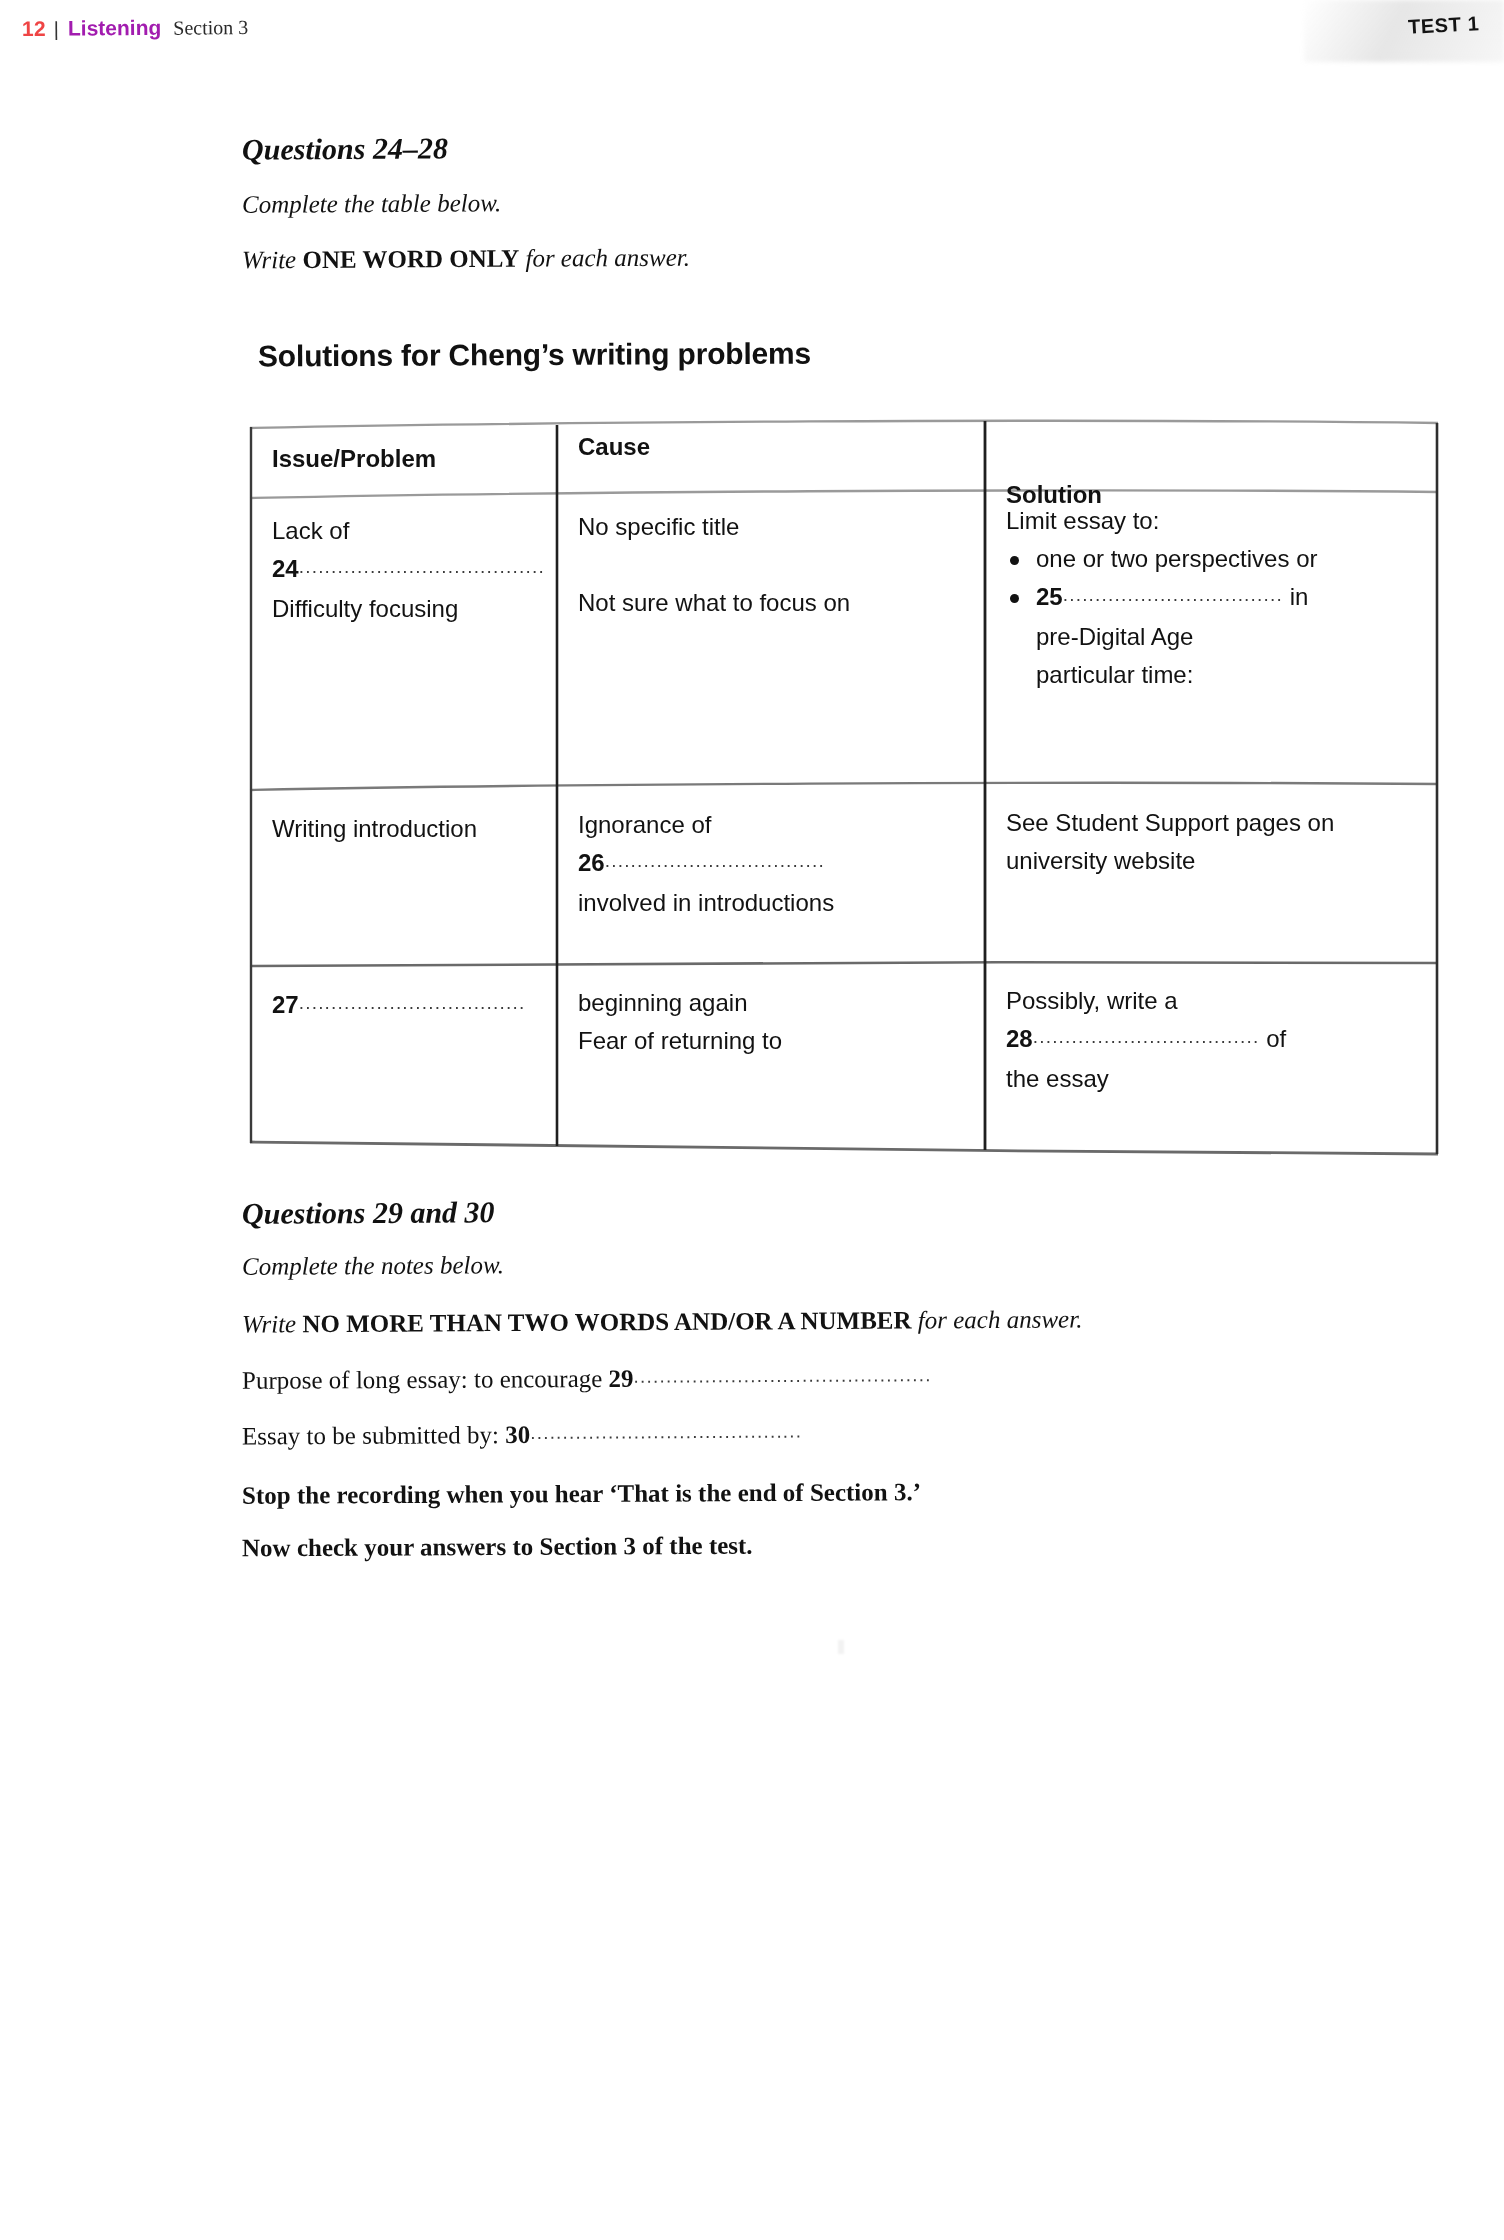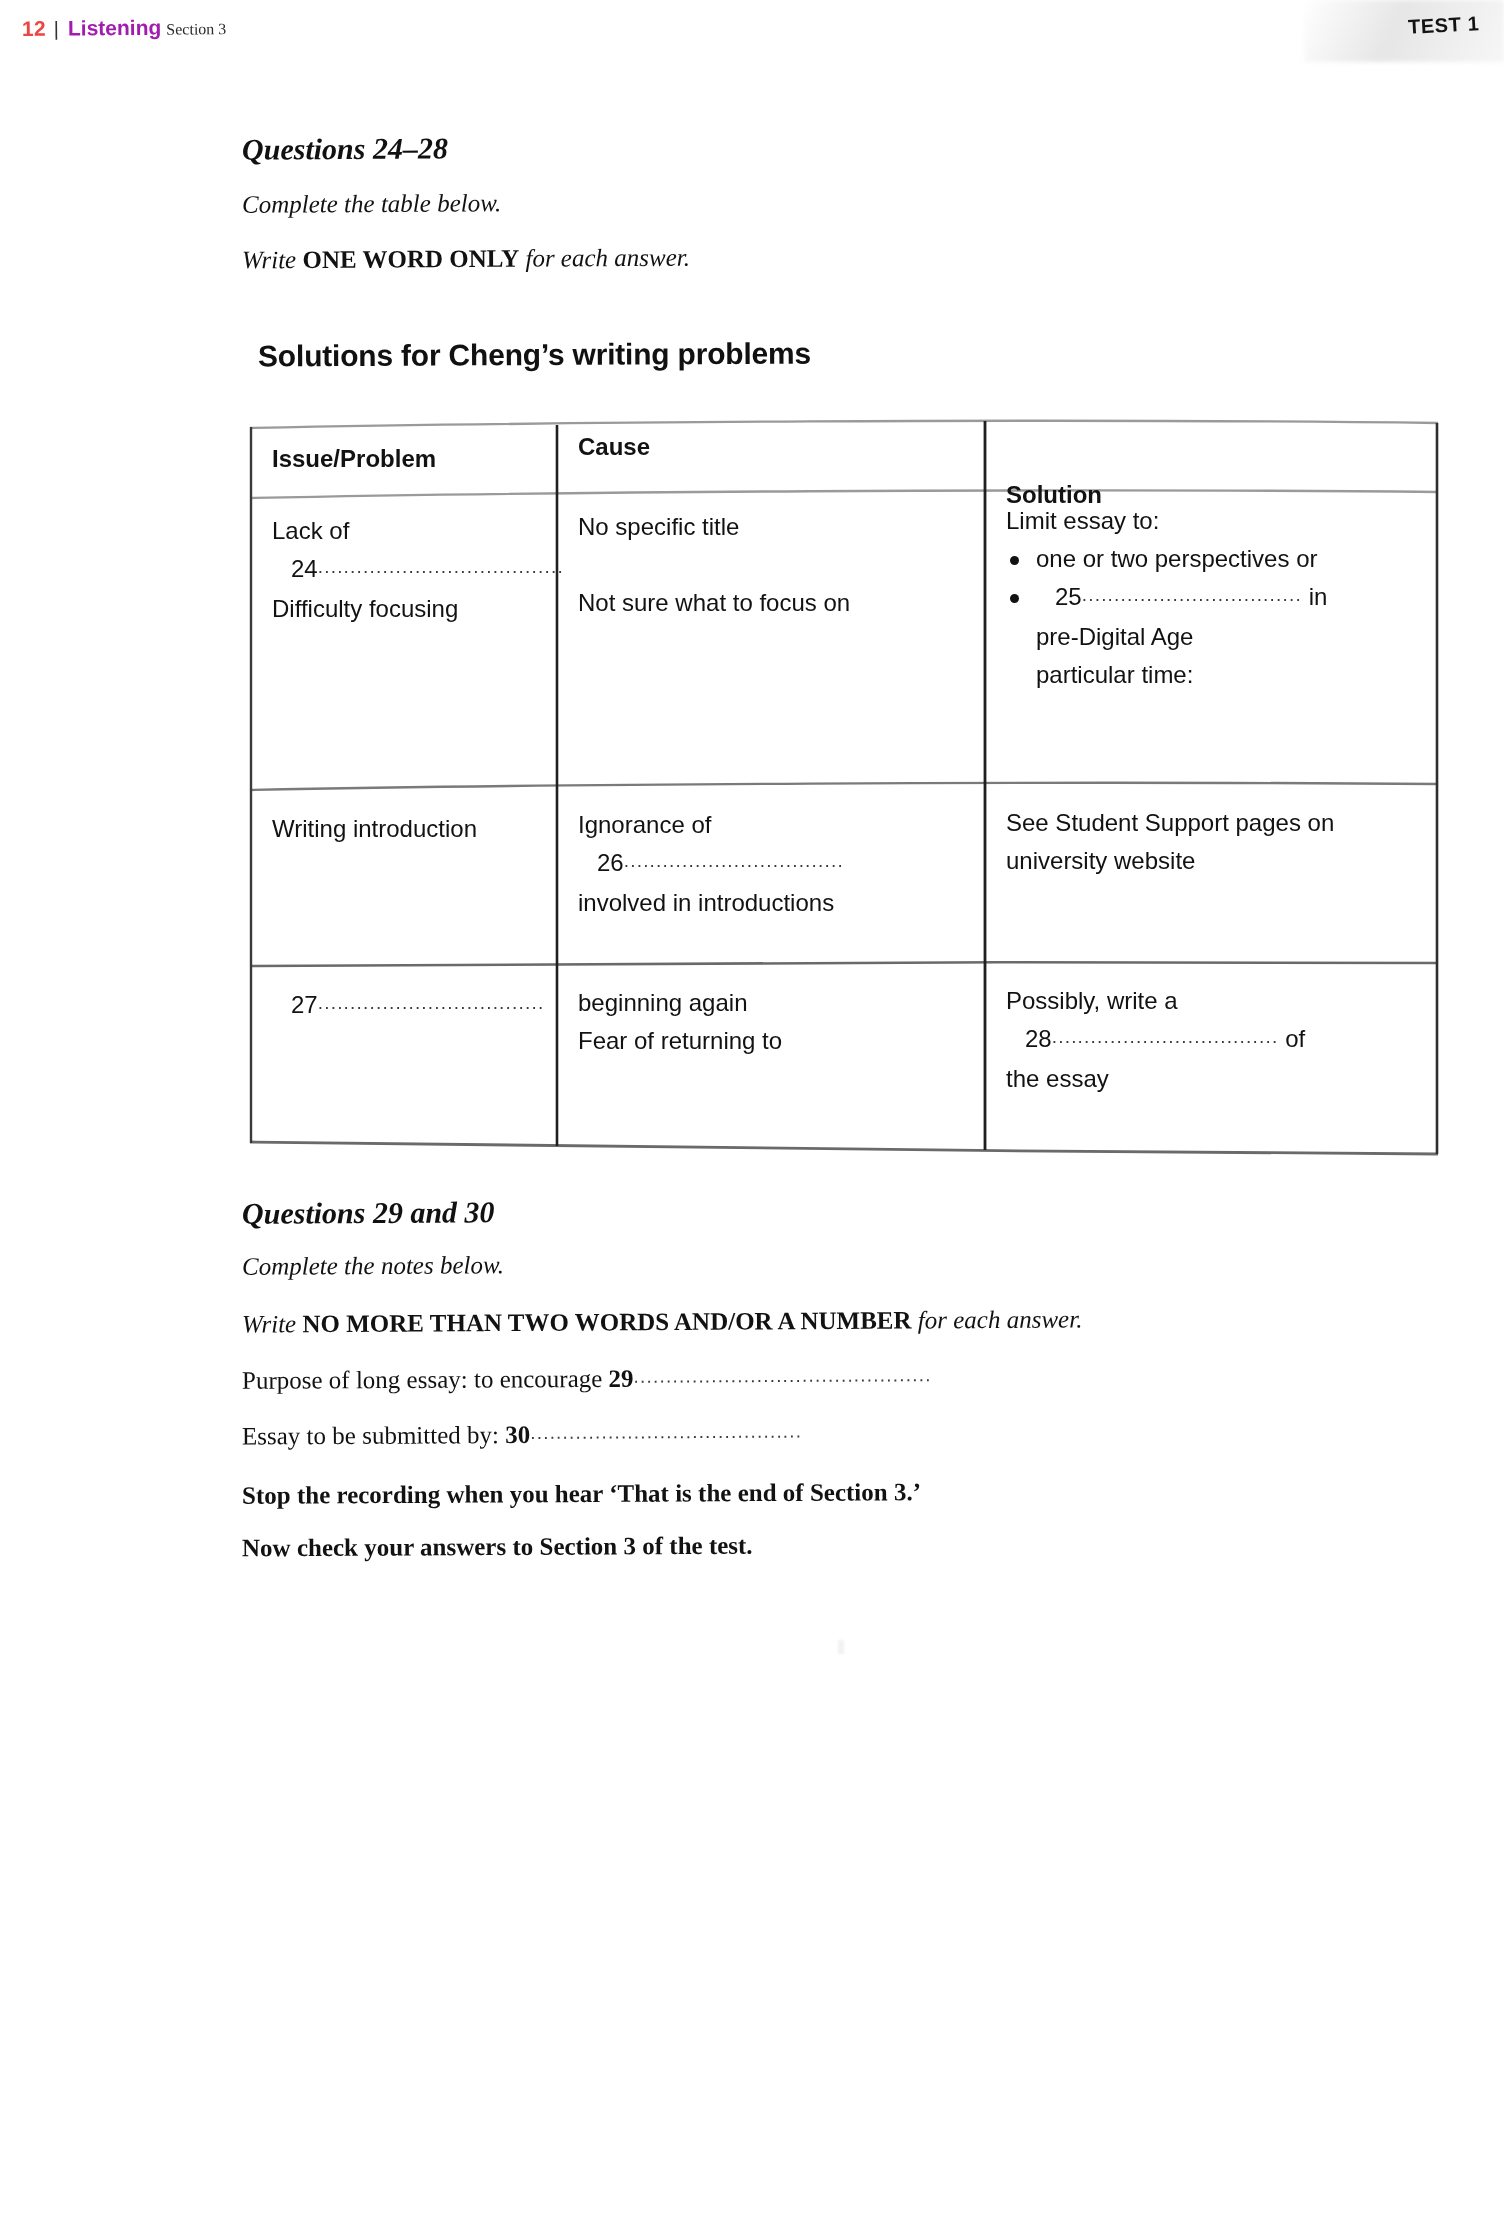--- a/index.html
+++ b/index.html
@@ -44,23 +44,23 @@
     margin: 0 5px 0 4px;
   }
   .hdr-listening {
     font-family: "Liberation Sans", sans-serif;
     font-weight: bold;
     font-size: 21px;
     color: #a21caf;
   }
   .hdr-section {
     font-family: "Liberation Serif", serif;
-    font-size: 16px;
+    font-size: 20px;
     color: #2a2a2a;
-    margin-left: 1px;
+    margin-left: 8px;
   }
   .hdr-right-wrap {
     position: absolute;
     right: 0px;
     top: 0px;
     width: 240px;
     height: 64px;
   }
   .hdr-smudge {
     position: absolute;
@@ -157,22 +157,21 @@
     font-size: 24px;
   }
   .cell .ln {
     display: block;
     white-space: nowrap;
   }
   .cell .ln.gap {
     height: 38px;
   }
   .qnum {
-    font-weight: normal;
-    margin-left: 19px;
+    font-weight: bold;
   }
   .dots {
     letter-spacing: 1.2px;
     font-size: 19px;
     color: #3a3a3a;
     position: relative;
     top: -4px;
   }
   .bullet-row {
     display: block;

